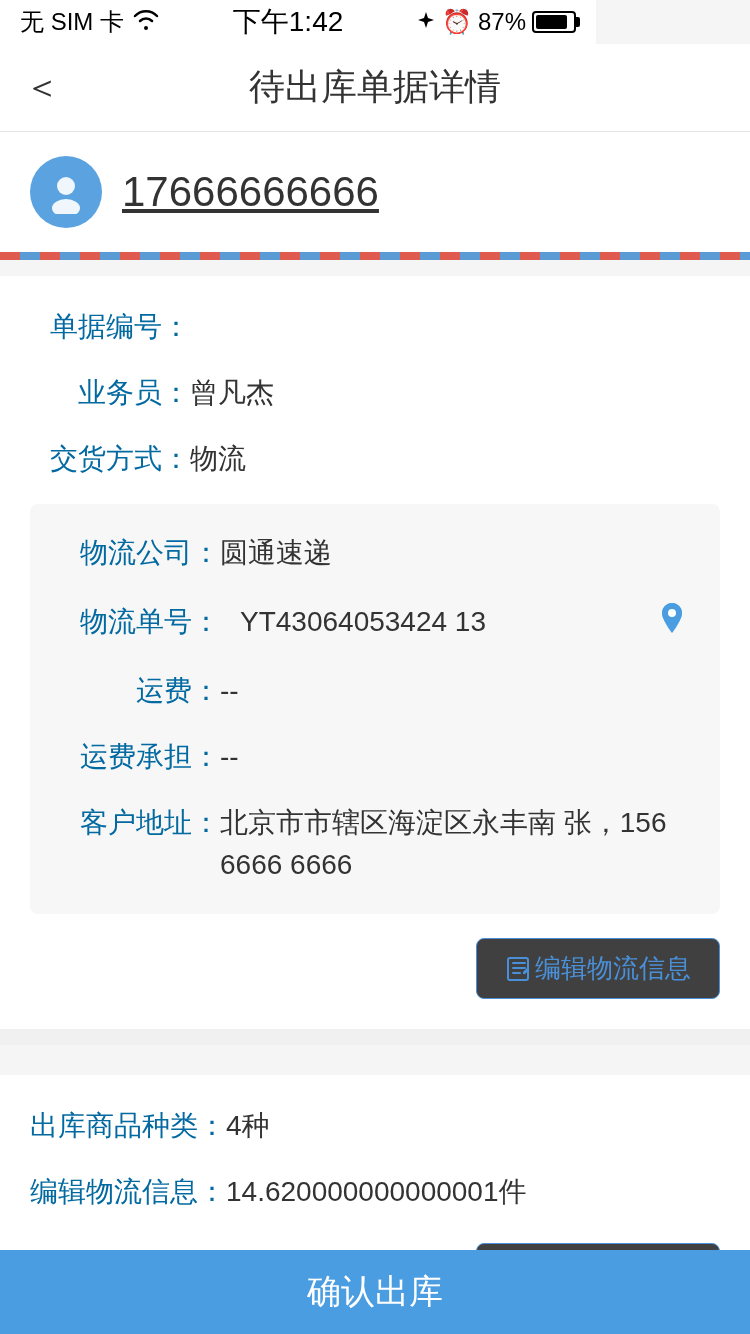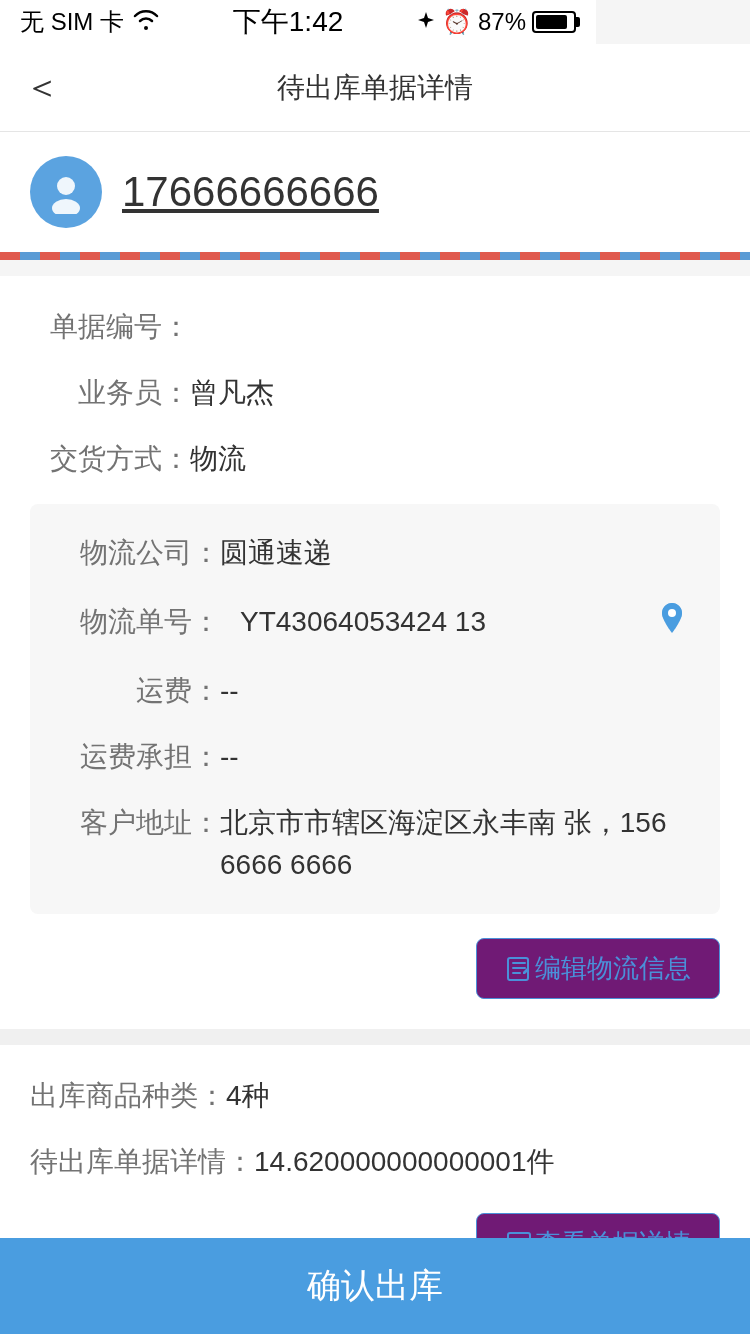--- a/index.html
+++ b/index.html
@@ -81,21 +81,21 @@
       border-bottom: 1px solid #e5e5e5;
     }
     .nav-back {
       position: absolute;
       left: 24px;
       font-size: 36px;
       color: #333;
       cursor: pointer;
     }
     .nav-title {
-      font-size: 28px;
+      font-size: 36px;
       font-weight: 500;
       color: #333;
     }
 
     
     .user-header {
       background: #fff;
       padding: 24px 30px;
       display: flex;
       align-items: center;
@@ -145,21 +145,21 @@
       display: flex;
       align-items: flex-start;
       margin-bottom: 24px;
       font-size: 28px;
       line-height: 1.5;
     }
     .info-row:last-child {
       margin-bottom: 0;
     }
     .info-label {
-      color: #737373;
+      color: #0369a1;
       min-width: 160px;
       text-align: right;
       flex-shrink: 0;
     }
     .info-value {
       color: #333;
       flex: 1;
     }
 
     
@@ -190,35 +190,36 @@
     }
     .btn-outline {
       border: 1.5px solid #4a90d9;
       border-radius: 8px;
       padding: 12px 28px;
       color: #4a90d9;
       font-size: 26px;
       display: flex;
       align-items: center;
       gap: 2px;
-      background: #701a75;
+      background: #404040;
       cursor: pointer;
       text-align: center;
     }
 
     
     .section-sep {
       height: 16px;
       background: #f0f0f0;
     }
 
     
     .goods-section {
       background: #fff;
       padding: 30px;
+      margin-top: 30px;
     }
 
     
     .view-btn-row {
       display: flex;
       justify-content: flex-end;
       margin-top: 30px;
     }
 
     
@@ -227,21 +228,21 @@
       flex: 1;
       min-height: 200px;
     }
 
     
     .confirm-bar {
       position: fixed;
       bottom: 0;
       left: 0;
       width: 750px;
-      height: 96px;
+      height: 84px;
       background: #4a9de0;
       display: flex;
       align-items: center;
       justify-content: center;
       cursor: pointer;
     }
     .confirm-bar span {
       color: #fff;
       font-size: 34px;
       font-weight: 500;
@@ -350,21 +351,21 @@
 </div>
 
 <div class="section-sep"></div>
 
 <div class="goods-section">
   <div class="info-row">
     <span class="info-label">出库商品种类：</span>
     <span class="info-value">4种</span>
   </div>
   <div class="info-row">
-    <span class="info-label">待出库单据详情：</span>
+    <span class="info-label">编辑物流信息：</span>
     <span class="info-value">14.620000000000001件</span>
   </div>
 
   <div class="view-btn-row">
     <button class="btn-outline">
       <svg width="28" height="28" viewBox="0 0 28 28" fill="none">
         <rect x="3" y="3" width="22" height="22" rx="2" stroke="#4a90d9" stroke-width="2"></rect>
         <path d="M7 9h14M7 14h14M7 19h8" stroke="#4a90d9" stroke-width="2" stroke-linecap="round"></path>
       </svg>
       <span>查看单据详情</span>

